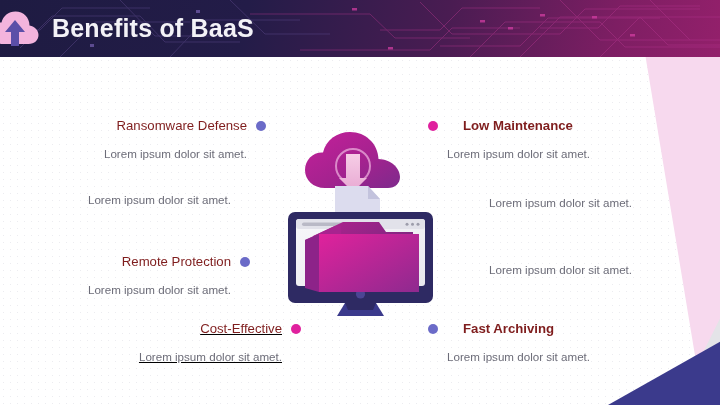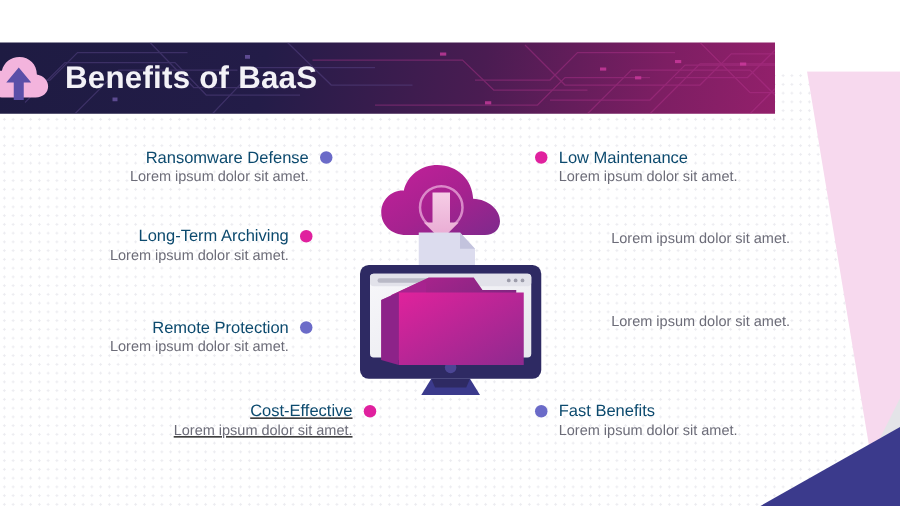--- a/index.html
+++ b/index.html
@@ -51,24 +51,23 @@
     right: 0; bottom: 0;
     width: 112px; height: 72px;
     background: #3b3a8c;
     clip-path: polygon(100% 12%, 100% 100%, 0% 100%);
   }
 
   
   .header {
     position: absolute;
     left: 0; top: 0;
-    width: 620px; height: 57px;
+    width: 720px; height: 57px;
     background: linear-gradient(100deg, #1e1b42 0%, #231c48 34%, #4a1c52 62%, #7d1e63 85%, #93206b 100%);
     overflow: hidden;
-    margin-top: 34px;
   }
   .circuit {
     position: absolute;
     left: 0; top: 0;
     width: 720px; height: 57px;
     opacity: .85;
   }
   .logo {
     position: absolute;
     left: -9px; top: 8px;
@@ -86,33 +85,34 @@
   }
 
   
   .item { position: absolute; }
   .item .row {
     display: flex;
     align-items: center;
     gap: 9px;
   }
   .item.left .row { justify-content: flex-end; }
-  .item.right .row { justify-content: flex-start; }
+  .item.right .row { justify-content: flex-start; font-weight: bold; }
   .item .title {
     font-size: 13.2px;
-    color: #0c4a6e;
+    color: #7f1d1d;
     white-space: nowrap;
     line-height: 17px;
+    margin-left: 16px;
   }
   .item .desc {
     font-size: 11.6px;
     color: #6c6c78;
     white-space: nowrap;
     line-height: 16px;
-    margin-top: 0;
+    margin-top: 12px;
   }
   .item.left .desc { text-align: right; padding-right: 19px; }
   .item.right .desc { text-align: left; padding-left: 19px; }
   .dot {
     width: 10px; height: 10px;
     border-radius: 50%;
     flex: 0 0 auto;
   }
   .dot.purple { background: #6b6bc8; }
   .dot.magenta { background: #e0219e; }
@@ -184,24 +184,20 @@
 
   <div class="item left" style="left:36px; top:117px; width:230px;">
     <div class="row">
       <span class="title">Ransomware Defense</span>
       <span class="dot purple"></span>
     </div>
     <div class="desc">Lorem ipsum dolor sit amet.</div>
   </div>
 
   <div class="item left" style="left:36px; top:180px; width:214px;">
-    <div class="row">
-      <span class="title">Long-Term Archiving</span>
-      <span class="dot magenta"></span>
-    </div>
     <div class="desc">Lorem ipsum dolor sit amet.</div>
   </div>
 
   <div class="item left" style="left:36px; top:253px; width:214px;">
     <div class="row">
       <span class="title">Remote Protection</span>
       <span class="dot purple"></span>
     </div>
     <div class="desc">Lorem ipsum dolor sit amet.</div>
   </div>
@@ -226,21 +222,21 @@
     <div class="desc">Lorem ipsum dolor sit amet.</div>
   </div>
 
   <div class="item right" style="left:470px; top:250px; width:240px;">
     <div class="desc">Lorem ipsum dolor sit amet.</div>
   </div>
 
   <div class="item right" style="left:428px; top:320px; width:250px;">
     <div class="row">
       <span class="dot purple"></span>
-      <span class="title">Fast Benefits</span>
+      <span class="title">Fast Archiving</span>
     </div>
     <div class="desc">Lorem ipsum dolor sit amet.</div>
   </div>
 
   <svg class="illo" viewBox="0 0 155 190">
     <defs>
       <linearGradient id="gCloud" x1="0" y1="0" x2="1" y2="1">
         <stop offset="0%" stop-color="#c4209a"></stop>
         <stop offset="55%" stop-color="#a5228f"></stop>
         <stop offset="100%" stop-color="#7e2a8c"></stop>

